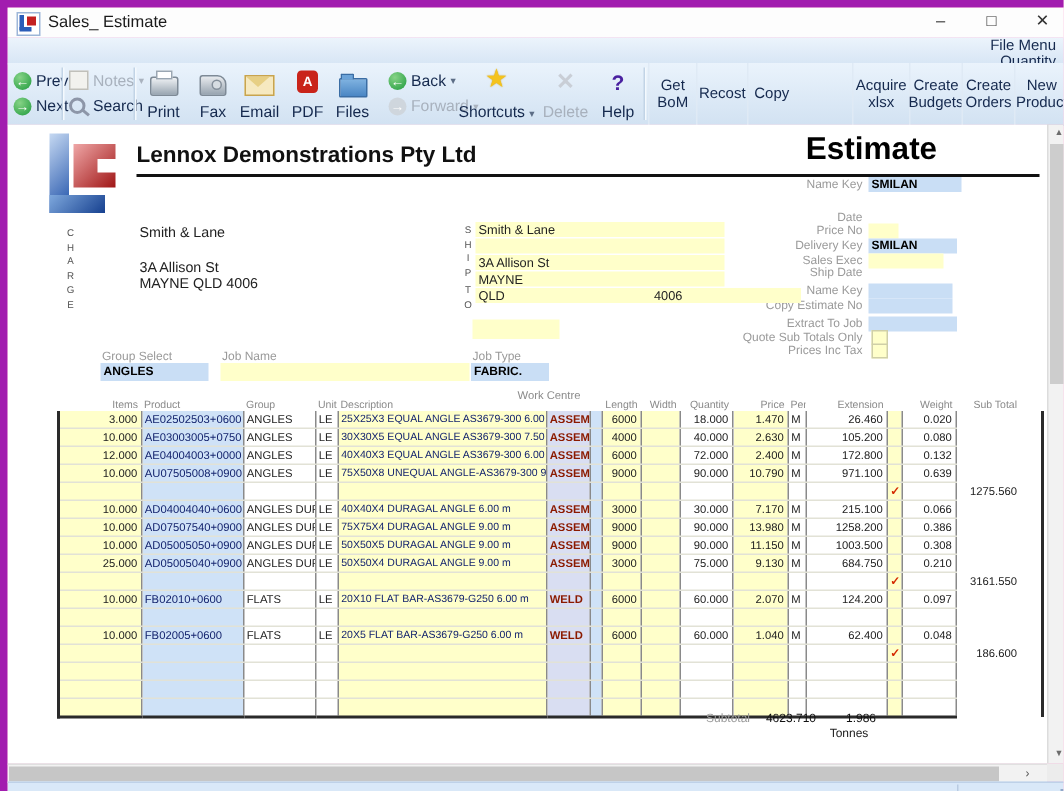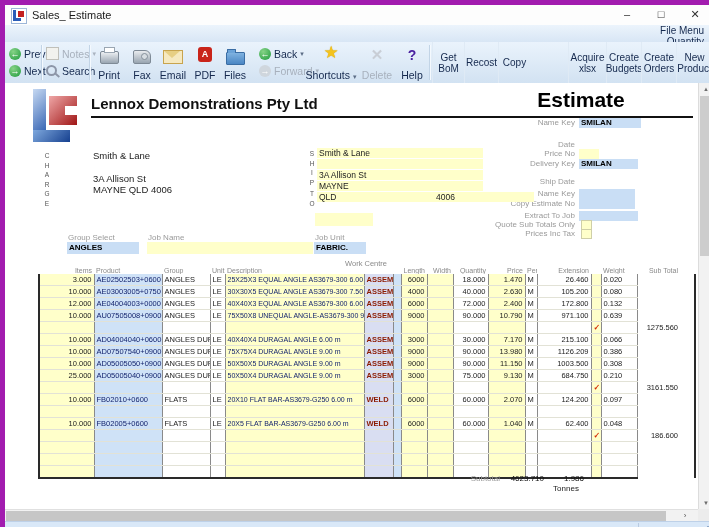--- a/index.html
+++ b/index.html
@@ -93,21 +93,21 @@
   .c-unit{background:#fff;}
   .c-desc{background:#ffffca;color:#14246e;font-size:7px;}
   .c-wc{background:#d9def2;color:#8b1a00;font-weight:bold;}
   .c-sp{background:#cfe2f7;}
   .c-len,.c-wid{background:#ffffca;text-align:right;}
   .c-qty{background:#fff;text-align:right;}
   .c-price{background:#ffffca;text-align:right;}
   .c-per{background:#fff;}
   .c-ext{background:#fff;text-align:right;}
   .c-tick{background:#ffffca;text-align:center;color:#d42a00;font-weight:bold;font-size:8px;}
-  .c-wt{background:#fff;text-align:left;}
+  .c-wt{background:#fff;text-align:right;}
   .c-st{background:#fff;text-align:right;border-right:none !important;border-bottom:none !important;}
   .c-fill{background:#fff;border-right:2px solid #2a2a2a !important;border-bottom:none !important;}
   #grid tr.hd td.c-fill,#grid tr.hd td.c-st{border:none !important;}
 
   .tot-label{position:absolute;left:420px;top:391px;width:75px;text-align:right;color:#9a9a9a;}
   .tot-val{position:absolute;left:497px;top:391px;width:42px;text-align:right;color:#111;}
   .tot-wt{position:absolute;left:543px;top:391px;width:36px;text-align:right;color:#111;}
   .tot-tonnes{position:absolute;left:543px;top:401px;width:36px;text-align:center;color:#222;}
 
   
@@ -240,20 +240,24 @@
     <div class="frow" style="top:66px">
       <span class="flabel">Price No</span>
       <span class="ffield f-yel-sm"></span>
     </div>
     <div class="frow" style="top:57px">
       <span class="flabel">Date</span>
     </div>
     <div class="frow" style="top:76px">
       <span class="flabel">Delivery Key</span>
       <span class="ffield f-blue" style="width:55px">SMILAN</span>
+    </div>
+    <div class="frow" style="top:86px">
+      <span class="flabel">Sales Exec</span>
+      <span class="ffield f-yel"></span>
     </div>
     <div class="frow" style="top:94px">
       <span class="flabel">Ship Date</span>
     </div>
     <div class="frow" style="top:106px">
       <span class="flabel">Name Key</span>
       <span class="ffield f-blue" style="width:52px"></span>
     </div>
     <div class="frow" style="top:116px">
       <span class="flabel">Copy Estimate No</span>
@@ -297,21 +301,21 @@
     <div class="ship-field" style="top:65px">Smith &amp; Lane</div>
     <div class="ship-field" style="top:76px"></div>
     <div class="ship-field" style="top:87px">3A Allison St</div>
     <div class="ship-field" style="top:98px">MAYNE</div>
     <div class="ship-field" style="top:109px;width:90px">QLD</div>
     <div class="ship-field" style="top:109px;left:405px;width:96px;padding-left:26px">4006</div>
     <div class="ship-field" style="top:130px;left:310px;width:54px;height:13px"></div>
 
     <span class="job-label" style="left:63px">Group Select</span>
     <span class="job-label" style="left:143px">Job Name</span>
-    <span class="job-label" style="left:310px">Job Unit</span>
+    <span class="job-label" style="left:310px">Job Type</span>
     <span class="job-field" style="left:62px;width:68px;background:#c9def5">ANGLES</span>
     <span class="job-field" style="left:142px;width:162px;background:#ffffca"></span>
     <span class="job-field" style="left:309px;width:48px;background:#c9def5">FABRIC.</span>
 
     <div class="wc-header">Work Centre</div>
     <div class="gridwrap">
       <table id="grid">
         <colgroup>
           <col style="width:55px">
             <col style="width:68px">
@@ -471,21 +475,21 @@
               <td class="c-group">ANGLES DURAG</td>
               <td class="c-unit">LE</td>
               <td class="c-desc">75X75X4 DURAGAL ANGLE 9.00 m</td>
               <td class="c-wc">ASSEM</td>
               <td class="c-sp"></td>
               <td class="c-len">9000</td>
               <td class="c-wid"></td>
               <td class="c-qty">90.000</td>
               <td class="c-price">13.980</td>
               <td class="c-per">M</td>
-              <td class="c-ext">1126.209</td>
+              <td class="c-ext">1258.200</td>
               <td class="c-tick"></td>
               <td class="c-wt">0.386</td>
               <td class="c-st"></td>
               <td class="c-fill"></td>
             </tr>
             <tr class="data">
               <td class="c-items">10.000</td>
               <td class="c-prod">AD05005050+0900</td>
               <td class="c-group">ANGLES DURAG</td>
               <td class="c-unit">LE</td>

